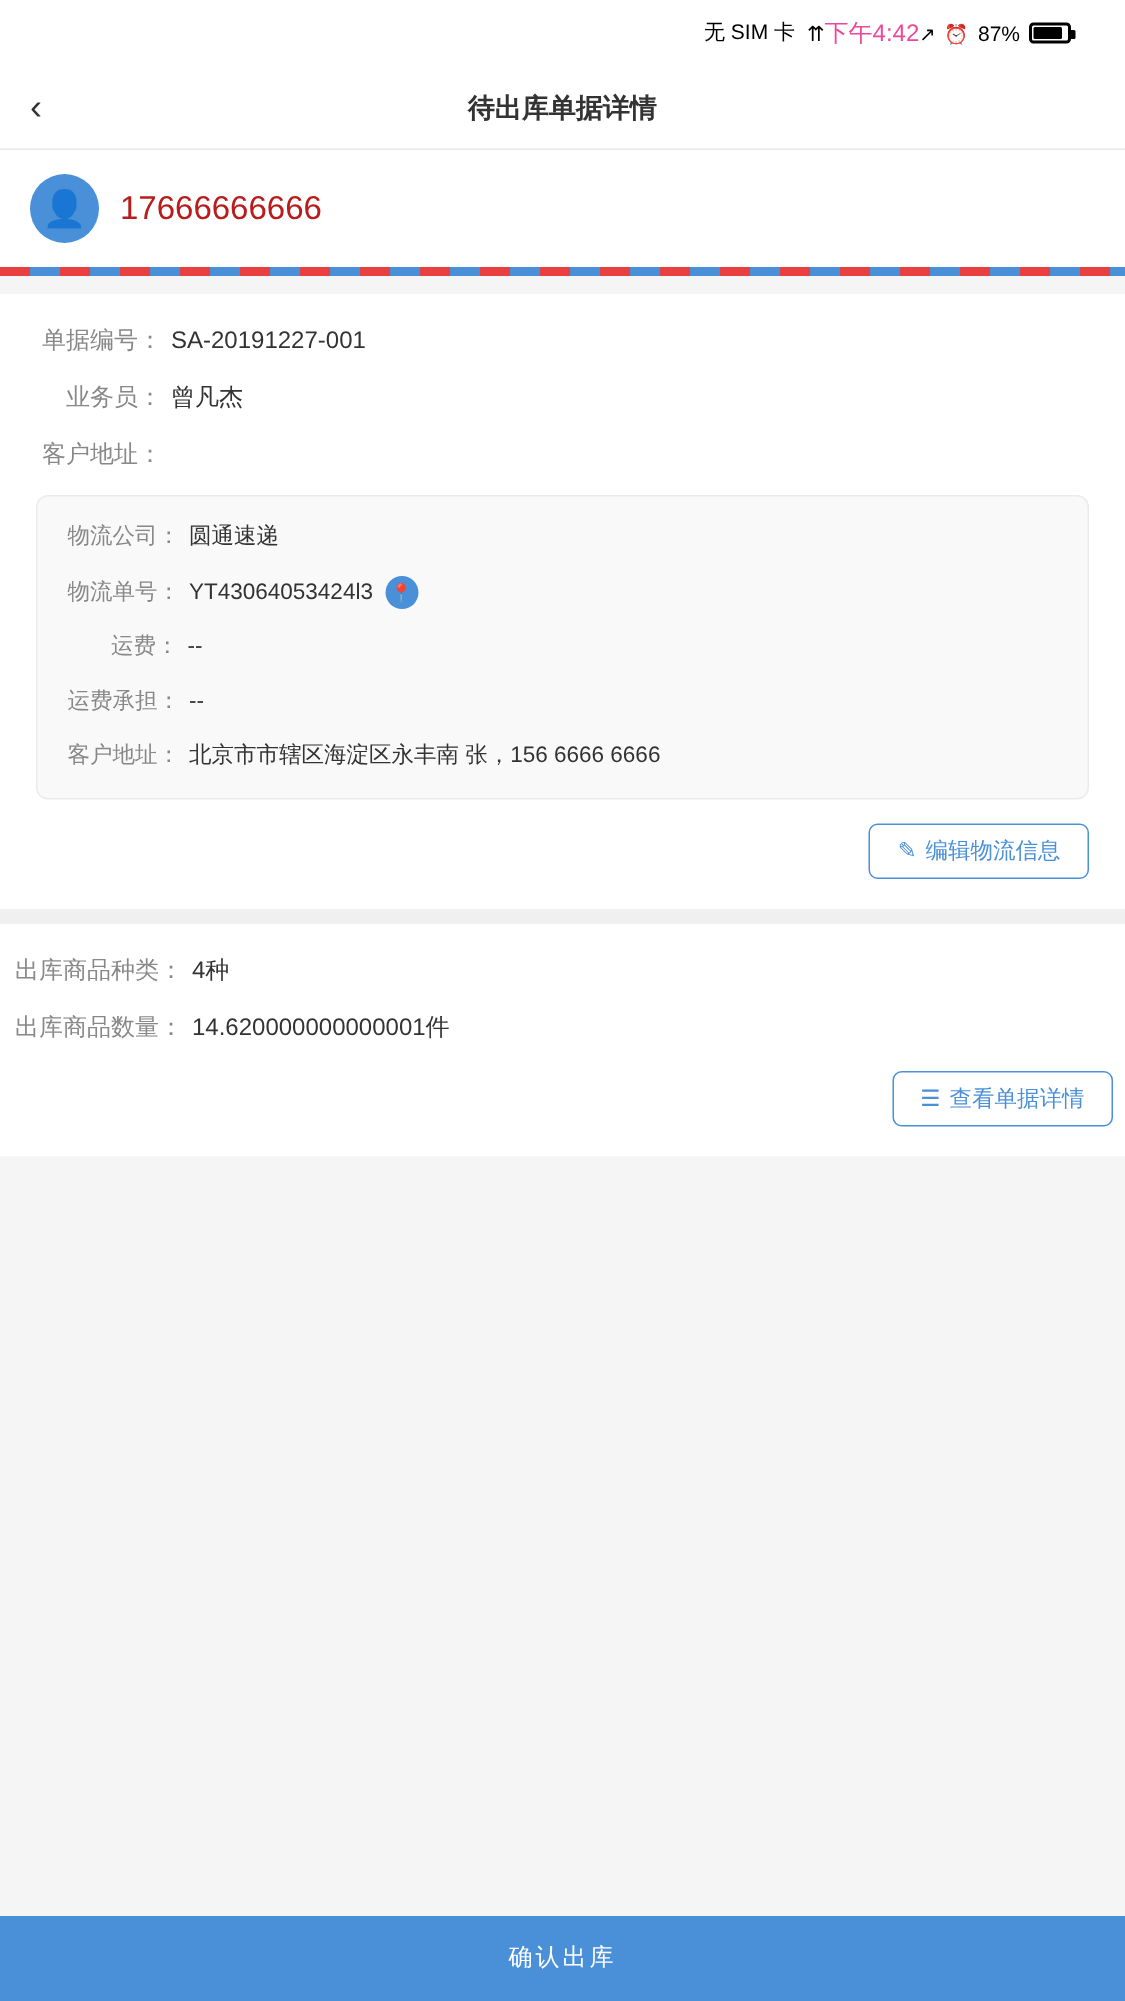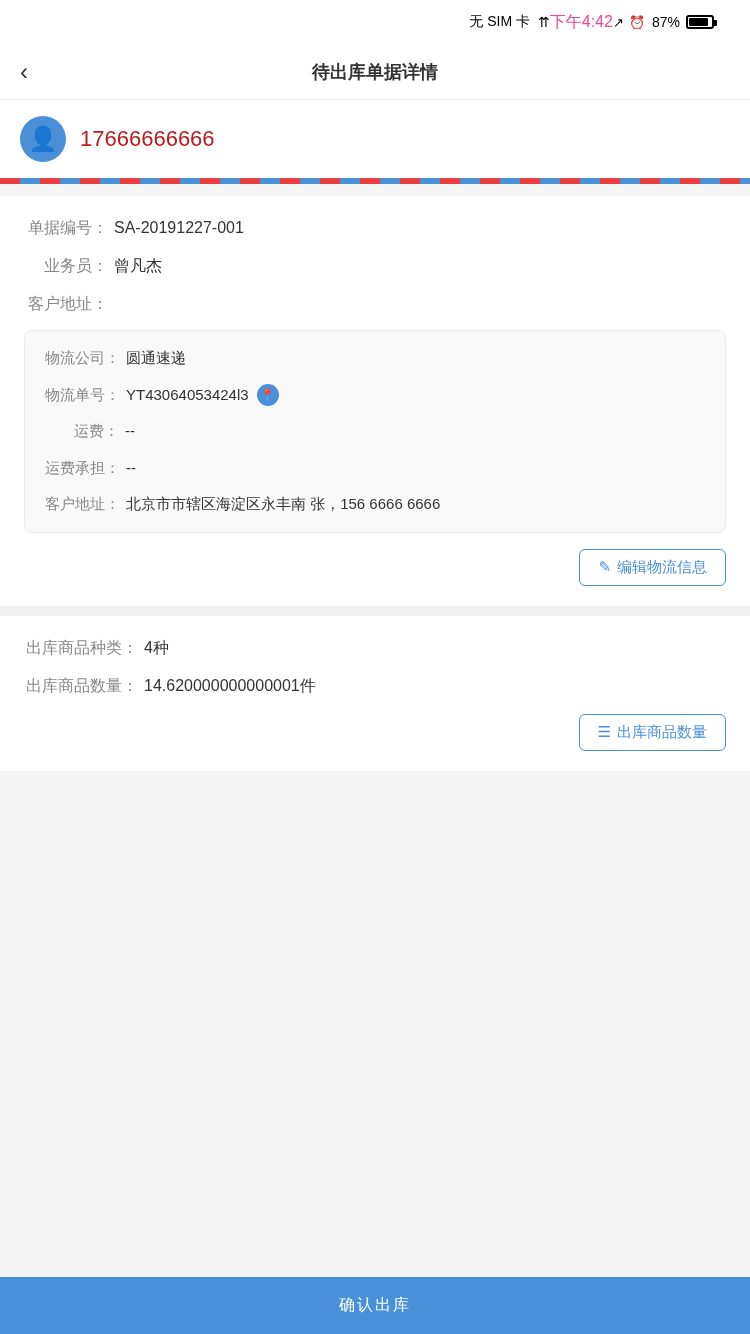--- a/index.html
+++ b/index.html
@@ -174,21 +174,21 @@
       cursor: pointer;
     }
 
     .section-divider {
       height: 10px;
       background: #f0f0f0;
     }
 
     .goods-section {
       background: #fff;
-      padding: 20px 24px;
+      padding: 20px 8px;
     }
 
     .view-detail-btn {
       display: flex;
       align-items: center;
       justify-content: flex-end;
       margin-top: 16px;
     }
 
     .spacer {
@@ -313,21 +313,21 @@
       <span class="info-value">4种</span>
     </div>
     <div class="info-row">
       <span class="info-label" style="min-width:120px; text-align:right;">出库商品数量：</span>
       <span class="info-value">14.620000000000001件</span>
     </div>
 
     <div class="view-detail-btn">
       <button class="btn-outline">
         <span>☰</span>
-        <span>出库商品数量</span>
+        <span>查看单据详情</span>
       </button>
     </div>
   </div>
 
   <div class="spacer"></div>
 
 </div>
 
 <div class="bottom-bar">
   <button class="confirm-btn">确认出库</button>

